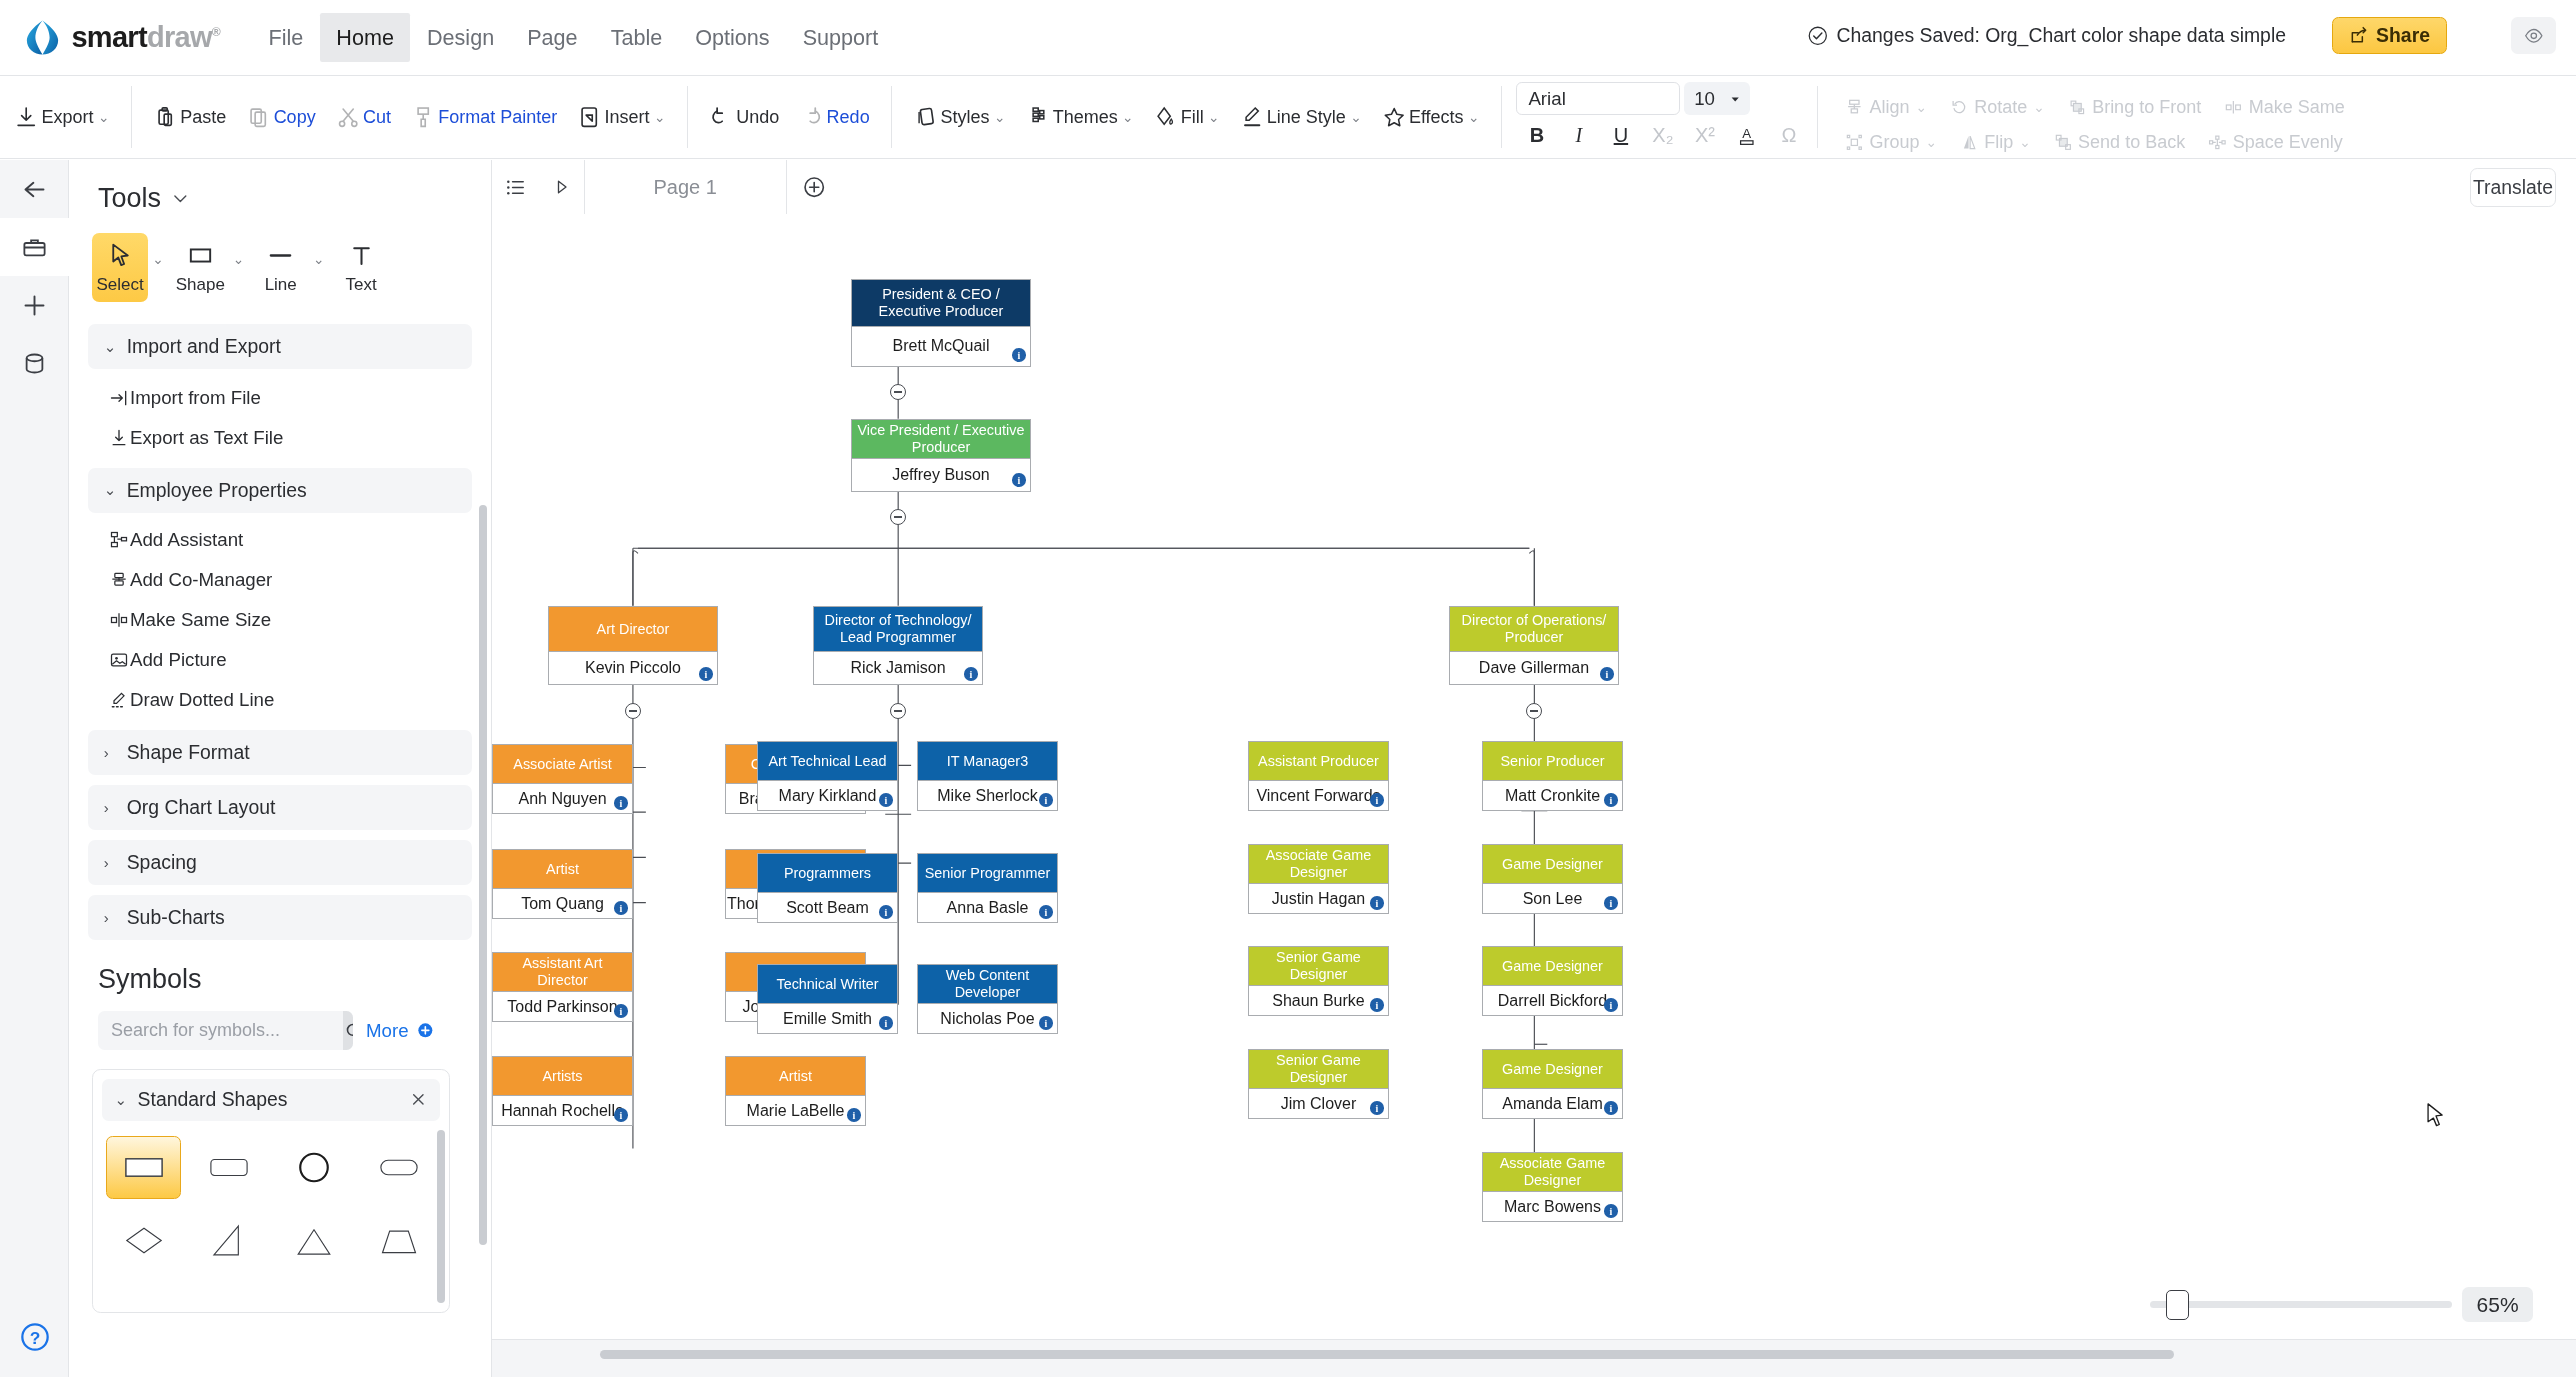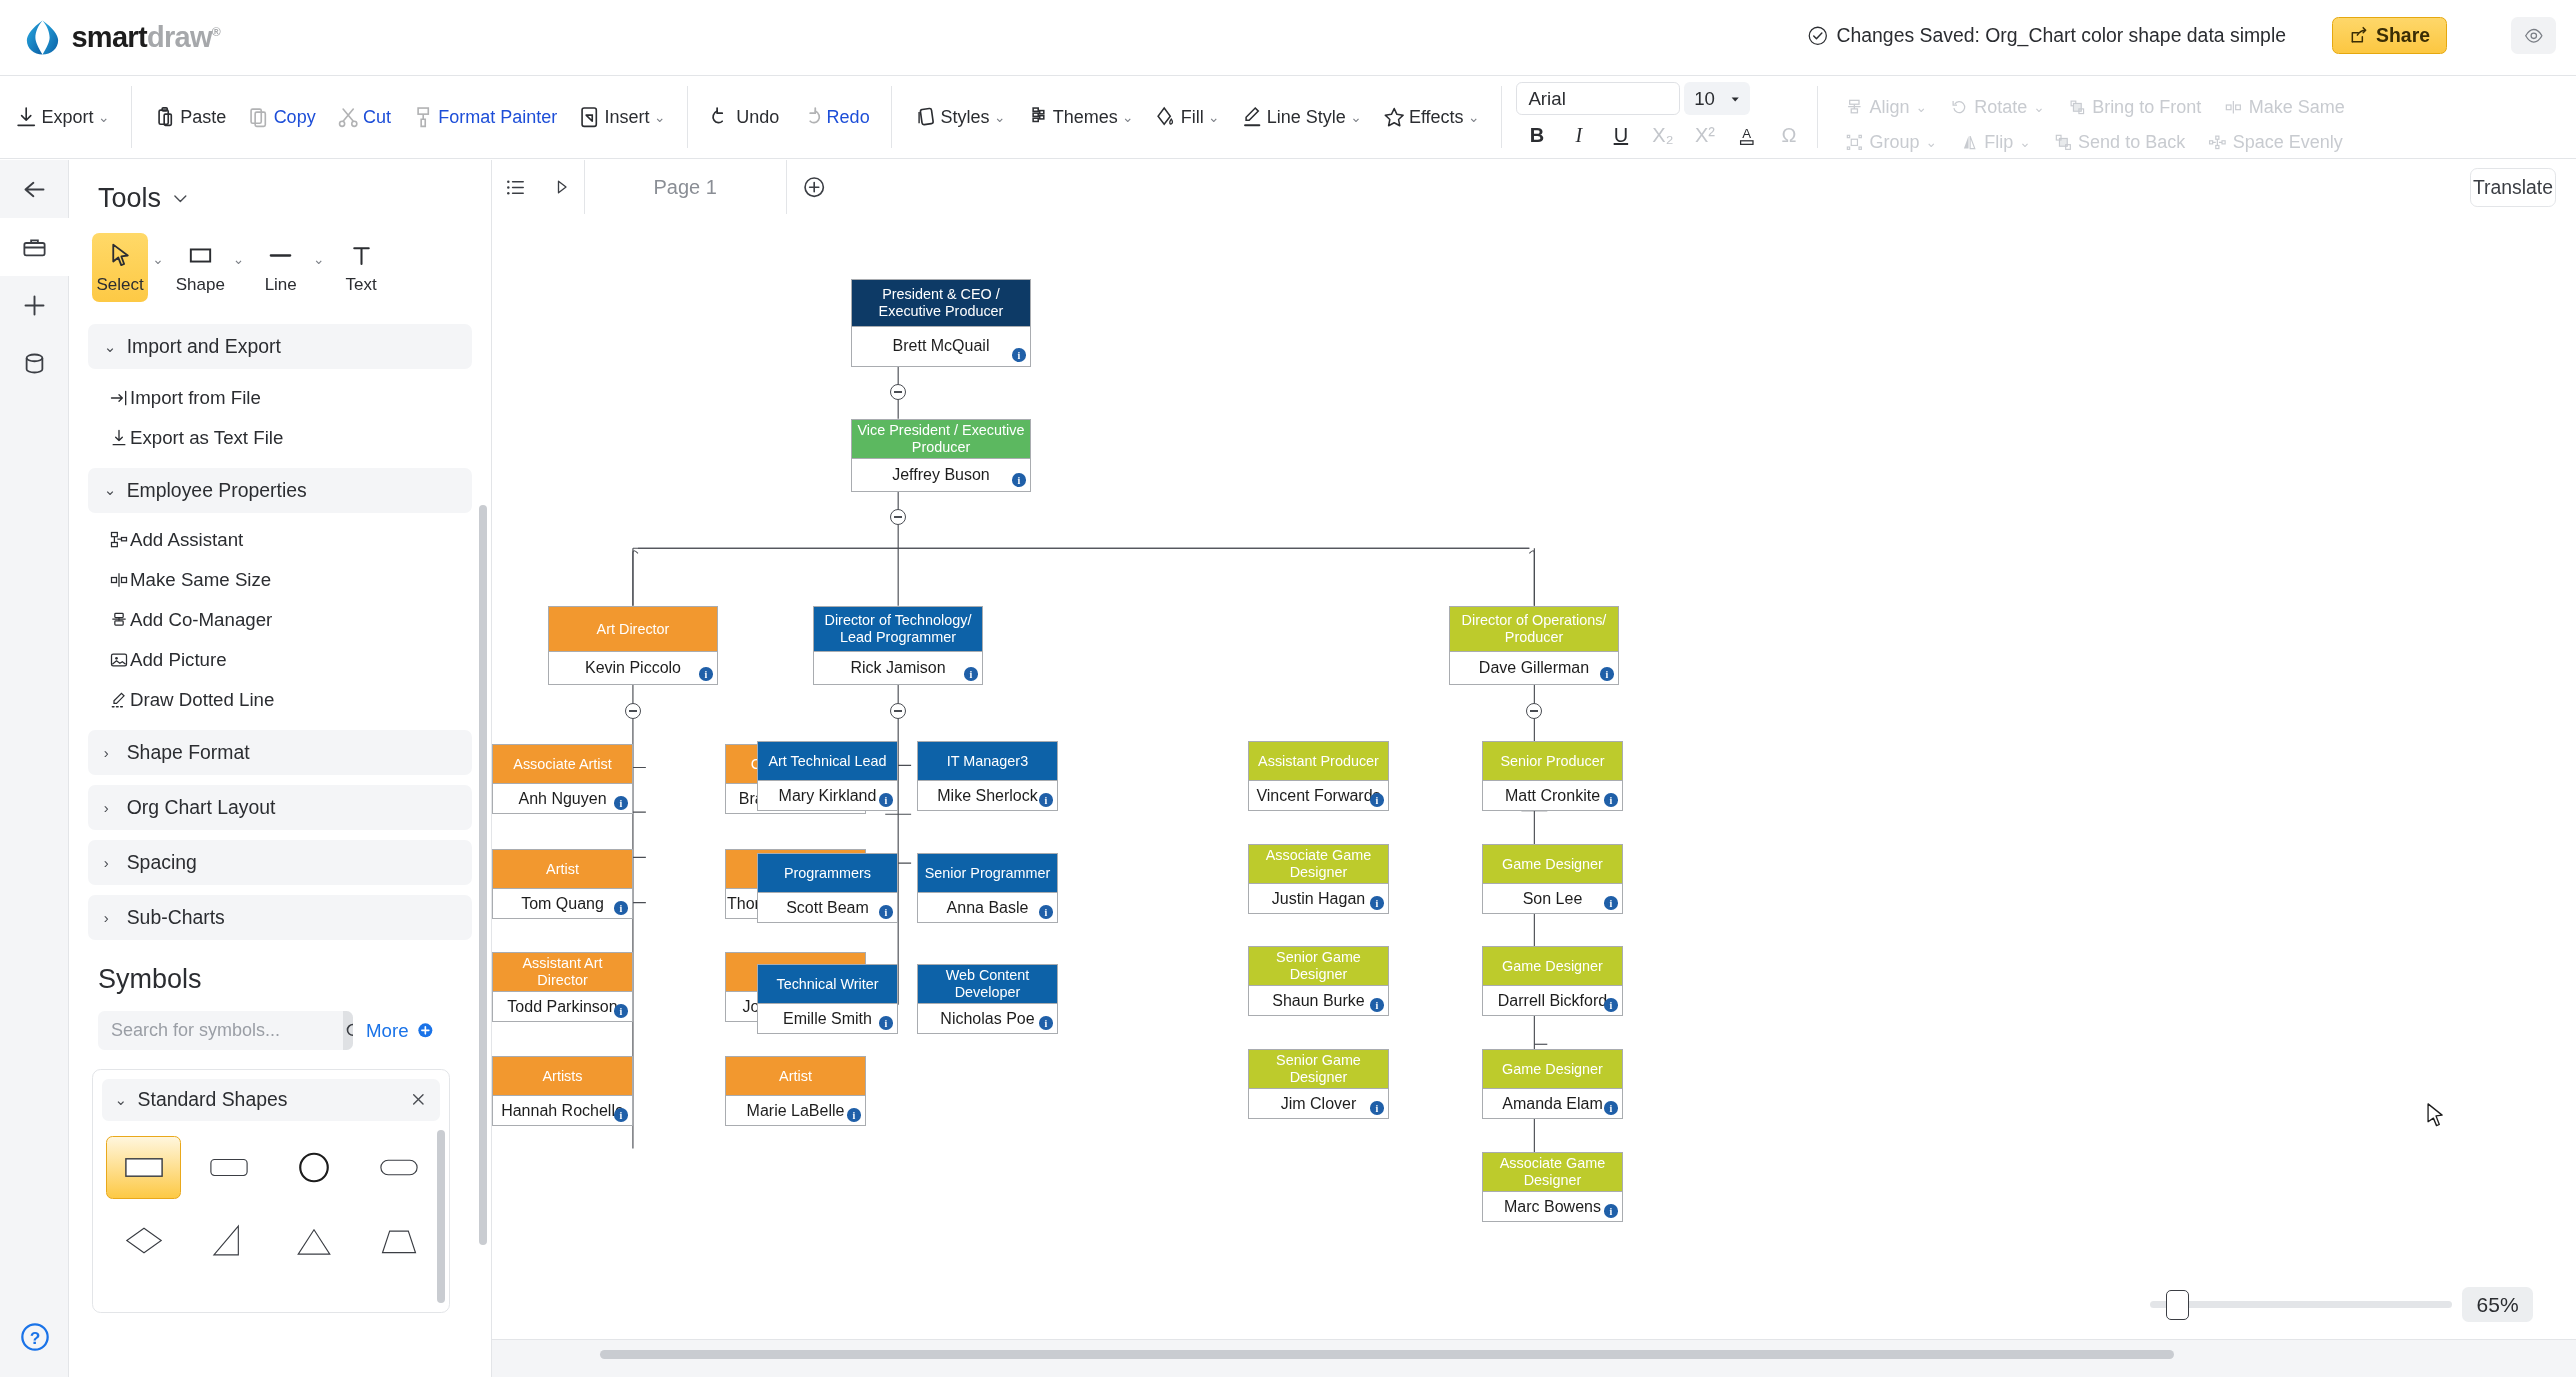--- a/index.html
+++ b/index.html
@@ -260,20 +260,29 @@
       </linearGradient>
         </defs>
       <path d="M26 2 C12 12 4 22 4 30 C4 42 14 50 26 50 C20 40 16 32 16 26 C16 18 20 9 26 2Z" fill="url(#lg1)"></path>
       <path d="M26 2 C40 12 48 22 48 30 C48 42 38 50 26 50 C32 40 36 32 36 26 C36 18 32 9 26 2Z" fill="url(#lg1)"></path>
     </svg>
     <div class="logo-text">
       <span class="logo-smart">smart</span><span class="logo-draw">draw</span><span class="logo-tm">®</span>
     </div>
   </div>
 
+  <div id="menu-items">
+    <div class="menu-item">File</div>
+    <div class="menu-item active">Home</div>
+    <div class="menu-item">Design</div>
+    <div class="menu-item">Page</div>
+    <div class="menu-item">Table</div>
+    <div class="menu-item">Options</div>
+    <div class="menu-item">Support</div>
+  </div>
 
   <div id="save-status">
     <svg width="21.6" height="21.6" viewBox="0 0 24 24">
       <circle cx="12" cy="12" r="9.5" fill="none" stroke="#2b2d31" stroke-width="1.4"></circle>
       <path d="M7.5 12.2l3 3 6-6.4" fill="none" stroke="#2b2d31" stroke-width="1.6" stroke-linecap="round" stroke-linejoin="round"></path>
     </svg>
     <span>Changes Saved: Org_Chart color shape data simple</span>
   </div>
 
   <div id="share-btn">
@@ -676,36 +685,36 @@
           <rect x="3" y="15" width="7" height="5"></rect>
           <rect x="15" y="9" width="6" height="4"></rect>
           <path d="M6.5 8v7M10 11h5"></path>
         </g>
       </svg>
     <span>Add Assistant</span>
   </div>
   <div class="sub-item">
     <svg width="20" height="20" viewBox="0 0 24 24">
         <g fill="none" stroke="#2b2d31" stroke-width="1.5">
+          <rect x="7" y="4" width="10" height="5" rx="1"></rect>
+          <rect x="7" y="13" width="10" height="5" rx="1"></rect>
+          <path d="M4 11h16M12 9v4"></path>
+        </g>
+      </svg>
+    <span>Add Co-Manager</span>
+  </div>
+  <div class="sub-item">
+    <svg width="20" height="20" viewBox="0 0 24 24">
+        <g fill="none" stroke="#2b2d31" stroke-width="1.5">
           <rect x="3" y="9" width="6" height="6"></rect>
           <rect x="15" y="9" width="6" height="6"></rect>
           <path d="M12 4v16"></path>
         </g>
       </svg>
     <span>Make Same Size</span>
-  </div>
-  <div class="sub-item">
-    <svg width="20" height="20" viewBox="0 0 24 24">
-        <g fill="none" stroke="#2b2d31" stroke-width="1.5">
-          <rect x="7" y="4" width="10" height="5" rx="1"></rect>
-          <rect x="7" y="13" width="10" height="5" rx="1"></rect>
-          <path d="M4 11h16M12 9v4"></path>
-        </g>
-      </svg>
-    <span>Add Co-Manager</span>
   </div>
   <div class="sub-item">
     <svg width="20" height="20" viewBox="0 0 24 24">
         <rect x="3" y="5" width="18" height="14" rx="2" fill="none" stroke="#2b2d31" stroke-width="1.5"></rect>
         <circle cx="9" cy="10" r="1.6" fill="#2b2d31"></circle>
         <path d="M4 17l5-4 4 3 3-2 4 3" fill="none" stroke="#2b2d31" stroke-width="1.5" stroke-linejoin="round"></path>
       </svg>
     <span>Add Picture</span>
   </div>
   <div class="sub-item">

